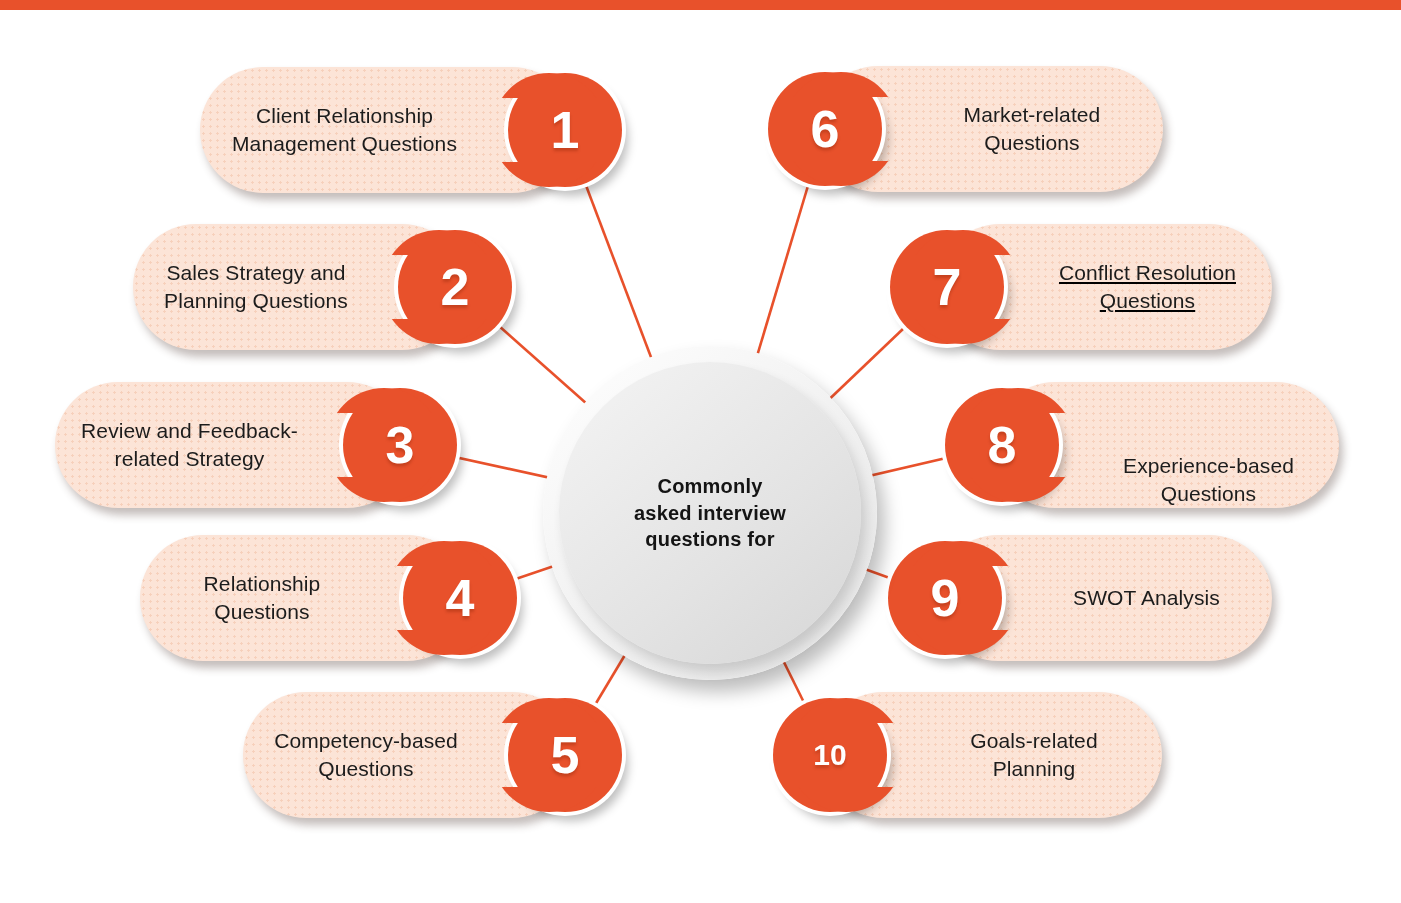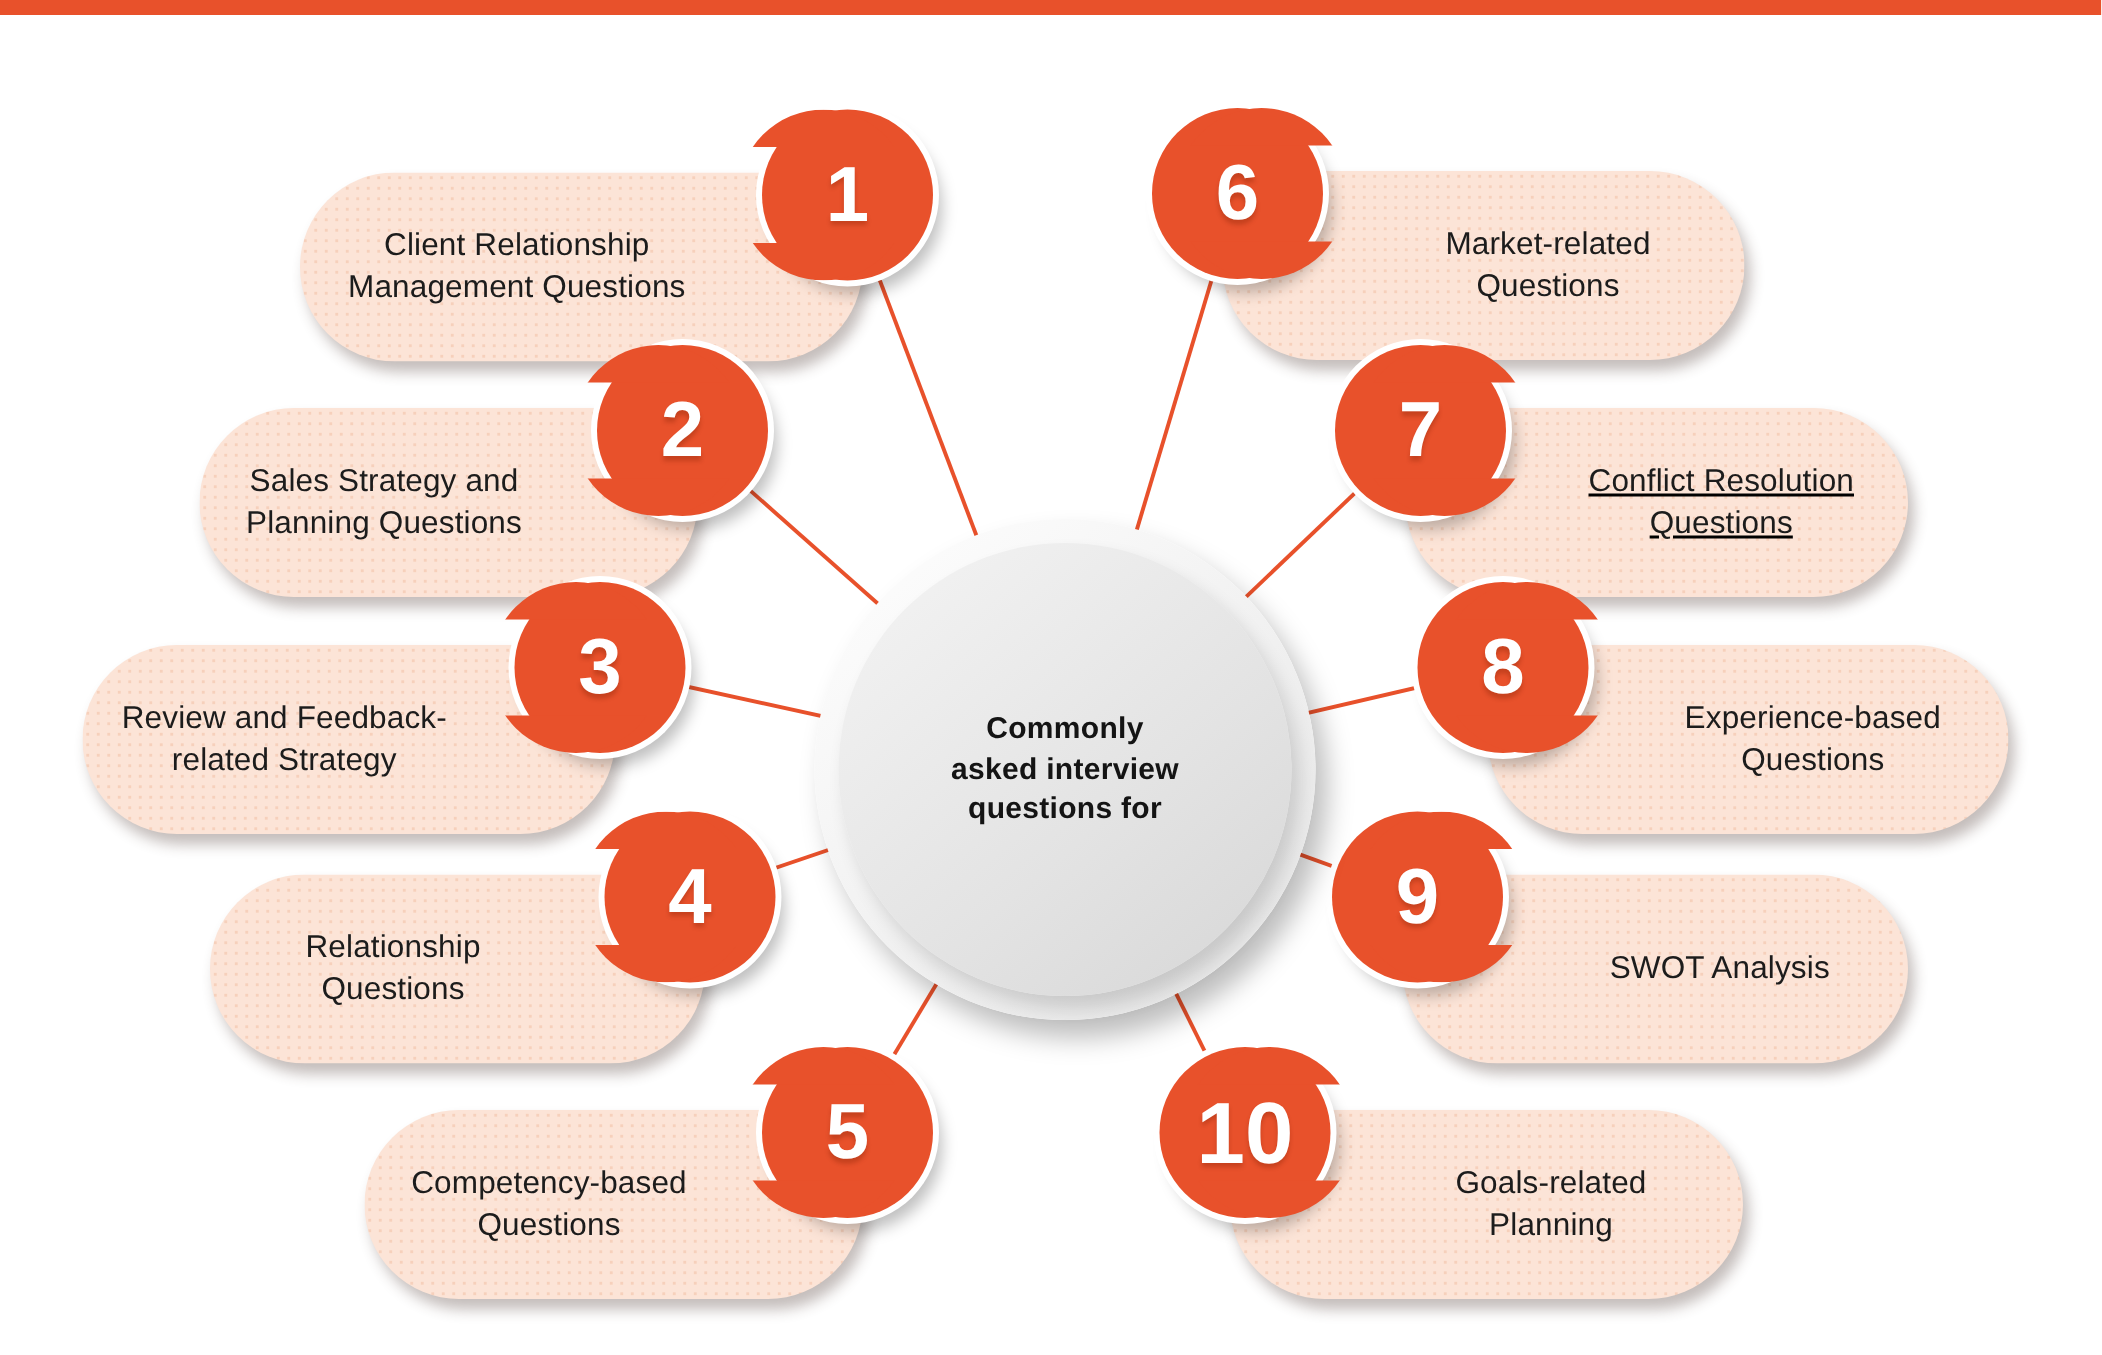--- a/index.html
+++ b/index.html
@@ -13,21 +13,20 @@
   #lines{position:absolute;left:0;top:0;z-index:1;}
   
   .pill{
     position:absolute;height:126px;border-radius:63px;
     background-color:#FCE4D7;
     background-image:radial-gradient(rgba(233,163,124,.30) 1.1px,rgba(0,0,0,0) 1.2px);
     background-size:7px 7px;
     box-shadow:4px 7px 9px rgba(70,50,42,.32);
     display:flex;align-items:center;justify-content:center;
     z-index:2;
-    margin-top:48px;
   }
   .label{
     font-size:21px;line-height:1.33;color:#1c1c1c;text-align:center;letter-spacing:.1px;
   }
   .left  .pill{padding-right:108px;padding-left:22px;box-sizing:border-box;}
   .right .pill{padding-left:108px;padding-right:22px;box-sizing:border-box;}
   
   .badge{
     position:absolute;width:114px;height:114px;border-radius:50%;
     background:#E8512B;
@@ -39,37 +38,37 @@
     content:"";position:absolute;width:114px;height:114px;border-radius:50%;
     background:#E8512B;z-index:-1;top:0;
     clip-path:polygon(0 0,100% 0,100% 22%,0 22%,0 78%,100% 78%,100% 100%,0 100%);
   }
   .left  .badge::before{left:-16px;}
   .right .badge::before{left:16px;}
   .num{
     color:#ffffff;font-weight:bold;font-size:52px;
     text-shadow:0 3px 3px rgba(120,30,0,.30);
   }
-  .it10 .num{font-size:58px;text-align:center;}
+  .it10 .num{font-size:30px;text-align:center;}
   
   .it1  .pill{left:200px;top:67px; width:375px;}
   .it1  .badge{left:508px;top:73px;}
   .it2  .pill{left:133px;top:224px;width:332px;justify-content:flex-end;}
   .it2  .badge{left:398px;top:230px;}
   .it3  .pill{left:55px; top:382px;width:355px;}
   .it3  .badge{left:343px;top:388px;}
   .it4  .pill{left:140px;top:535px;width:330px;}
   .it4  .badge{left:403px;top:541px;}
   .it5  .pill{left:243px;top:692px;width:332px;}
   .it5  .badge{left:508px;top:698px;}
   .it6  .pill{left:815px;top:66px; width:348px;}
   .it6  .badge{left:768px;top:72px;}
   .it7  .pill{left:937px;top:224px;width:335px;text-decoration:underline;}
   .it7  .badge{left:890px;top:230px;}
-  .it8  .pill{left:992px;top:382px;width:347px;}
+  .it8  .pill{left:992px;top:382px;width:347px;align-items:flex-end;}
   .it8  .badge{left:945px;top:388px;}
   .it9  .pill{left:935px;top:535px;width:337px;}
   .it9  .badge{left:888px;top:541px;}
   .it10 .pill{left:820px;top:692px;width:342px;}
   .it10 .badge{left:773px;top:698px;}
   
   #hub{
     position:absolute;left:543px;top:346px;width:334px;height:334px;border-radius:50%;
     background:linear-gradient(140deg,#fbfbfb 15%,#ececec 70%,#e4e4e4 100%);
     box-shadow:8px 12px 18px rgba(0,0,0,.26);

